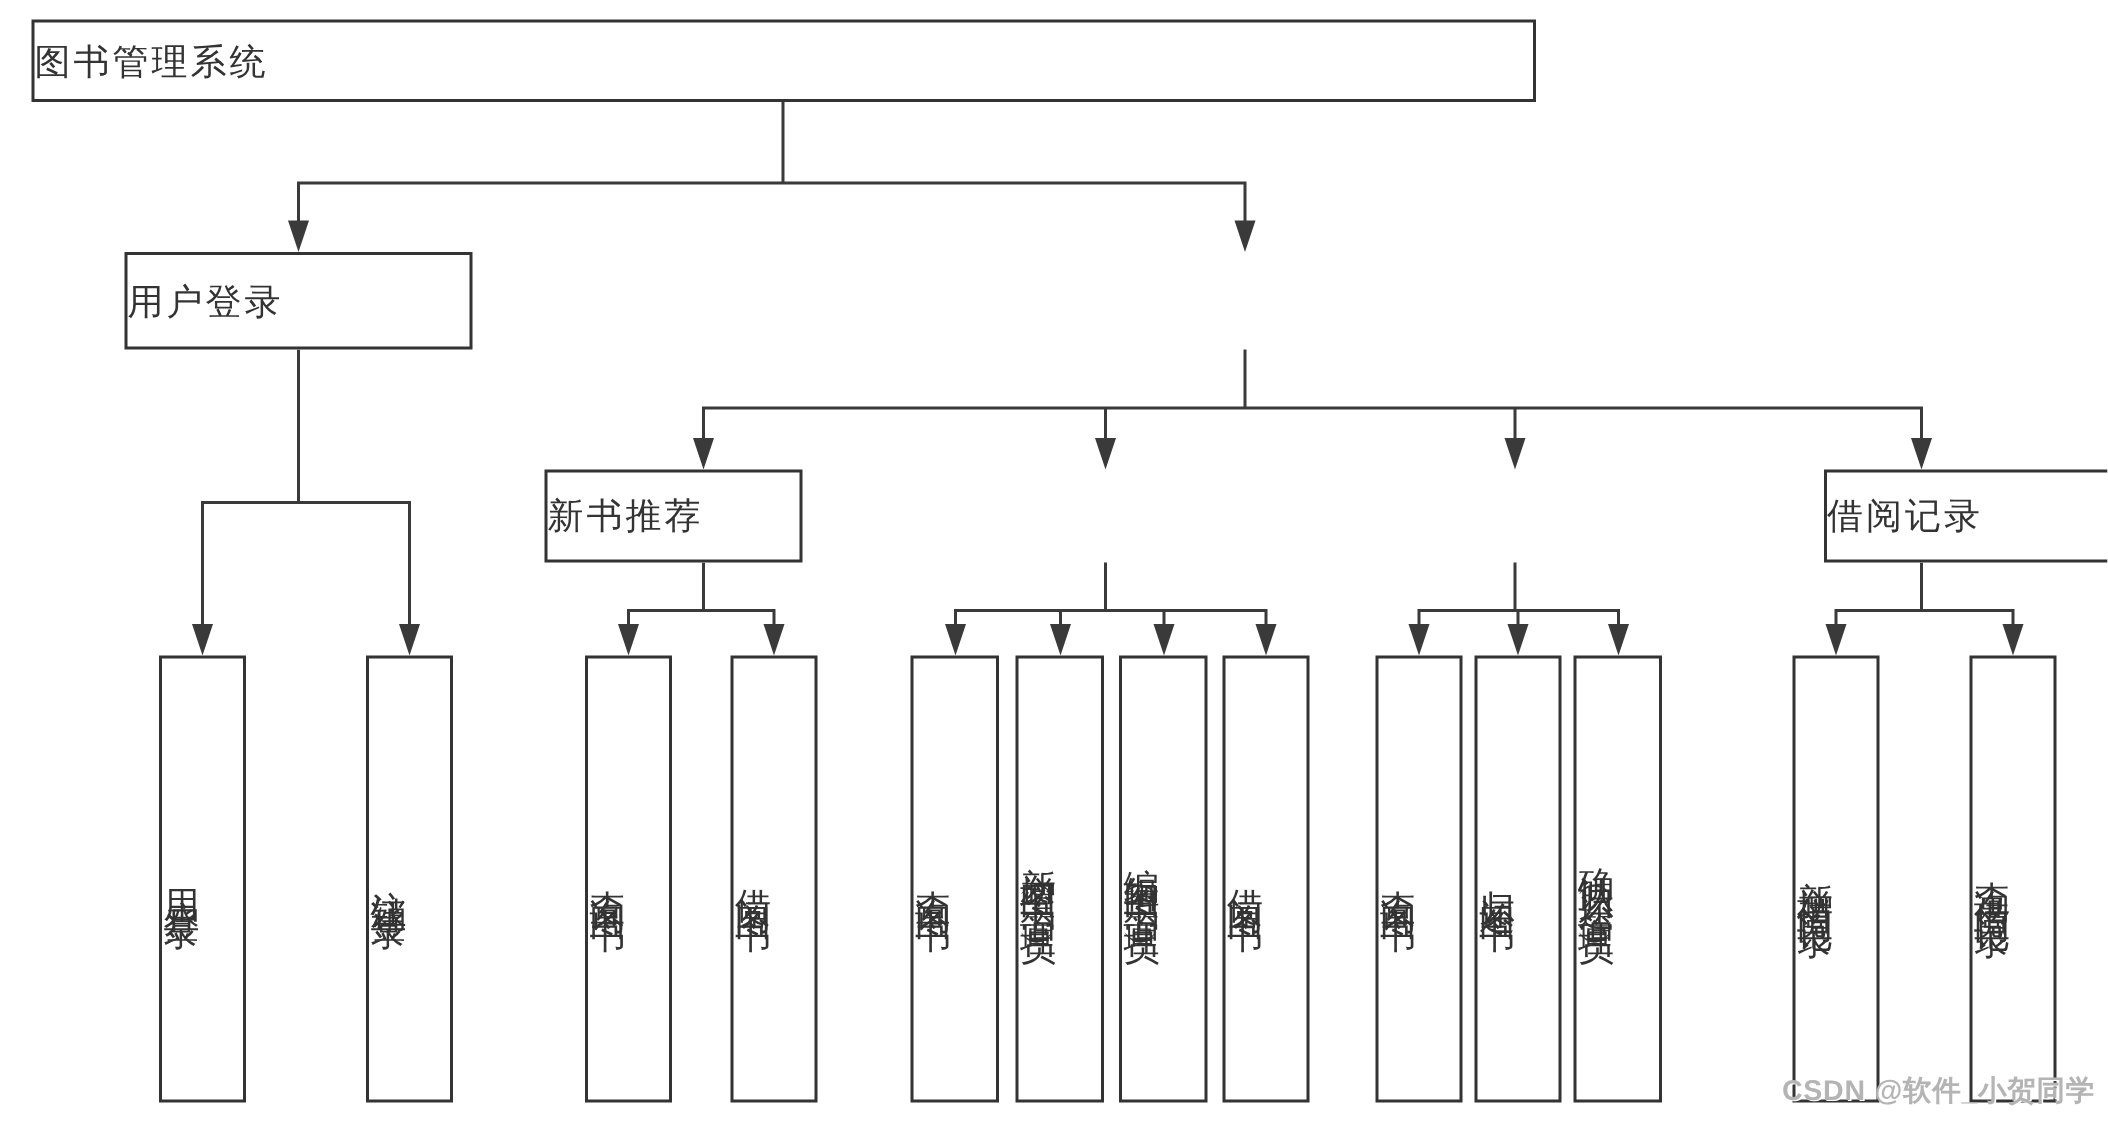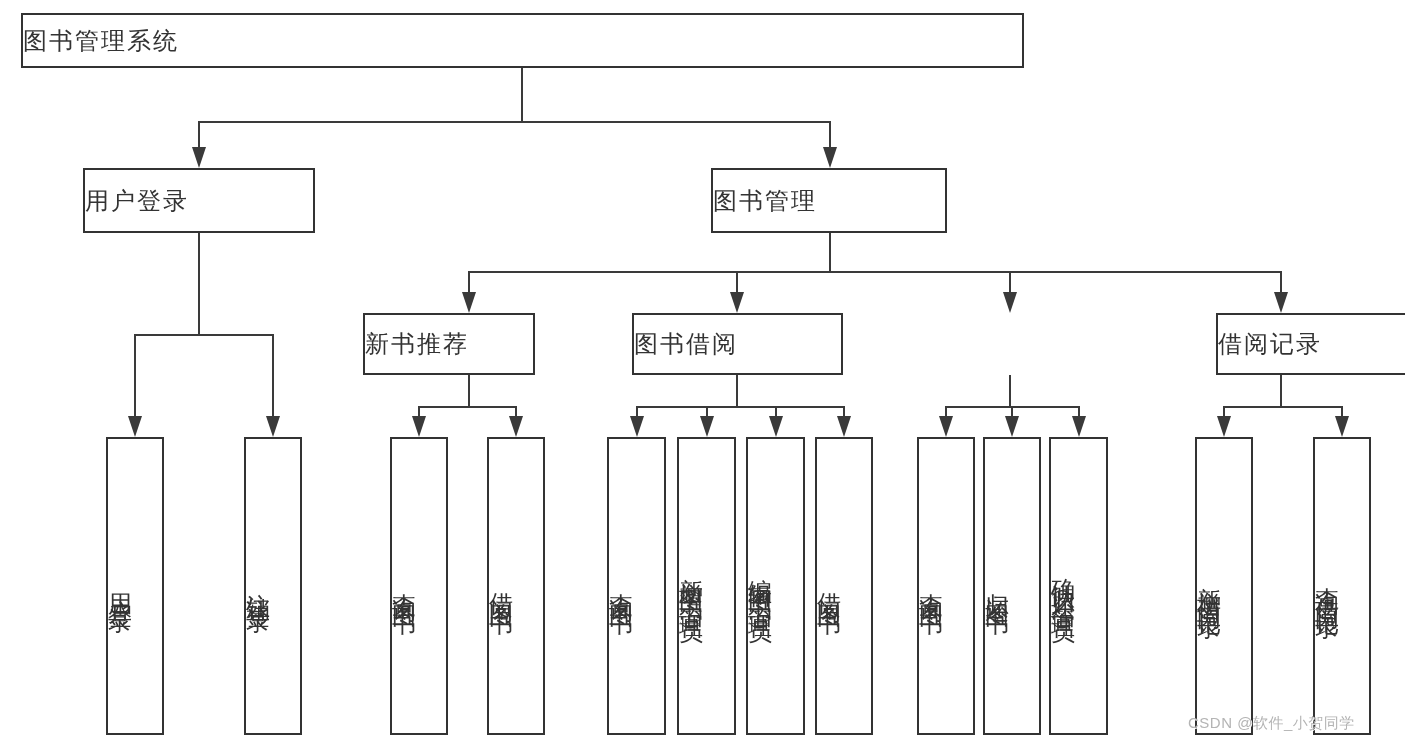--- a/index.html
+++ b/index.html
@@ -36,25 +36,26 @@
     writing-mode: vertical-lr;
     text-orientation: mixed;
     font-size: 24px;
     letter-spacing: 6px;
     line-height: 1;
   }
   .watermark {
     position: absolute;
     left: 1188px;
     top: 714px;
-    font-size: 15px;
+    font-size: 19px;
     letter-spacing: 0.5px;
     color: #b4b4b4;
     text-shadow: 1px 1px 0 #ffffff;
     white-space: nowrap;
+    font-weight: bold;
   }
 </style>
 </head>
 <body>
 
 <div class="stage">
 
   <svg class="connectors" width="1405" height="747" viewBox="0 0 1405 747" xmlns="http://www.w3.org/2000/svg">
     <g stroke="#3a3a3a" stroke-width="2" fill="none">
       <path d="M522,68 V122 M199,122 H830 M199,121 V150 M830,121 V150"></path>
@@ -88,29 +89,23 @@
     </g>
   </svg>
 
   <div class="box box-h" style="left:21px; top:13px; width:1003px; height:55px">
     <span class="label">图书管理系统</span>
   </div>
 
   <div class="box box-h" style="left:83px; top:168px; width:232px; height:65px">
     <span class="label">用户登录</span>
   </div>
-  <div class="box box-h" style="left:711px; top:168px; width:236px; height:65px">
-    <span class="label">图书管理</span>
-  </div>
 
   <div class="box box-h" style="left:363px; top:313px; width:172px; height:62px">
     <span class="label">新书推荐</span>
-  </div>
-  <div class="box box-h" style="left:632px; top:313px; width:211px; height:62px">
-    <span class="label">图书借阅</span>
   </div>
   <div class="box box-h" style="left:1216px; top:313px; width:216px; height:62px">
     <span class="label">借阅记录</span>
   </div>
 
   <div class="box box-v" style="left:106px; top:437px; width:58px; height:298px">
     <span class="label">用户登录</span>
   </div>
   <div class="box box-v" style="left:244px; top:437px; width:58px; height:298px">
     <span class="label">注销登录</span>

